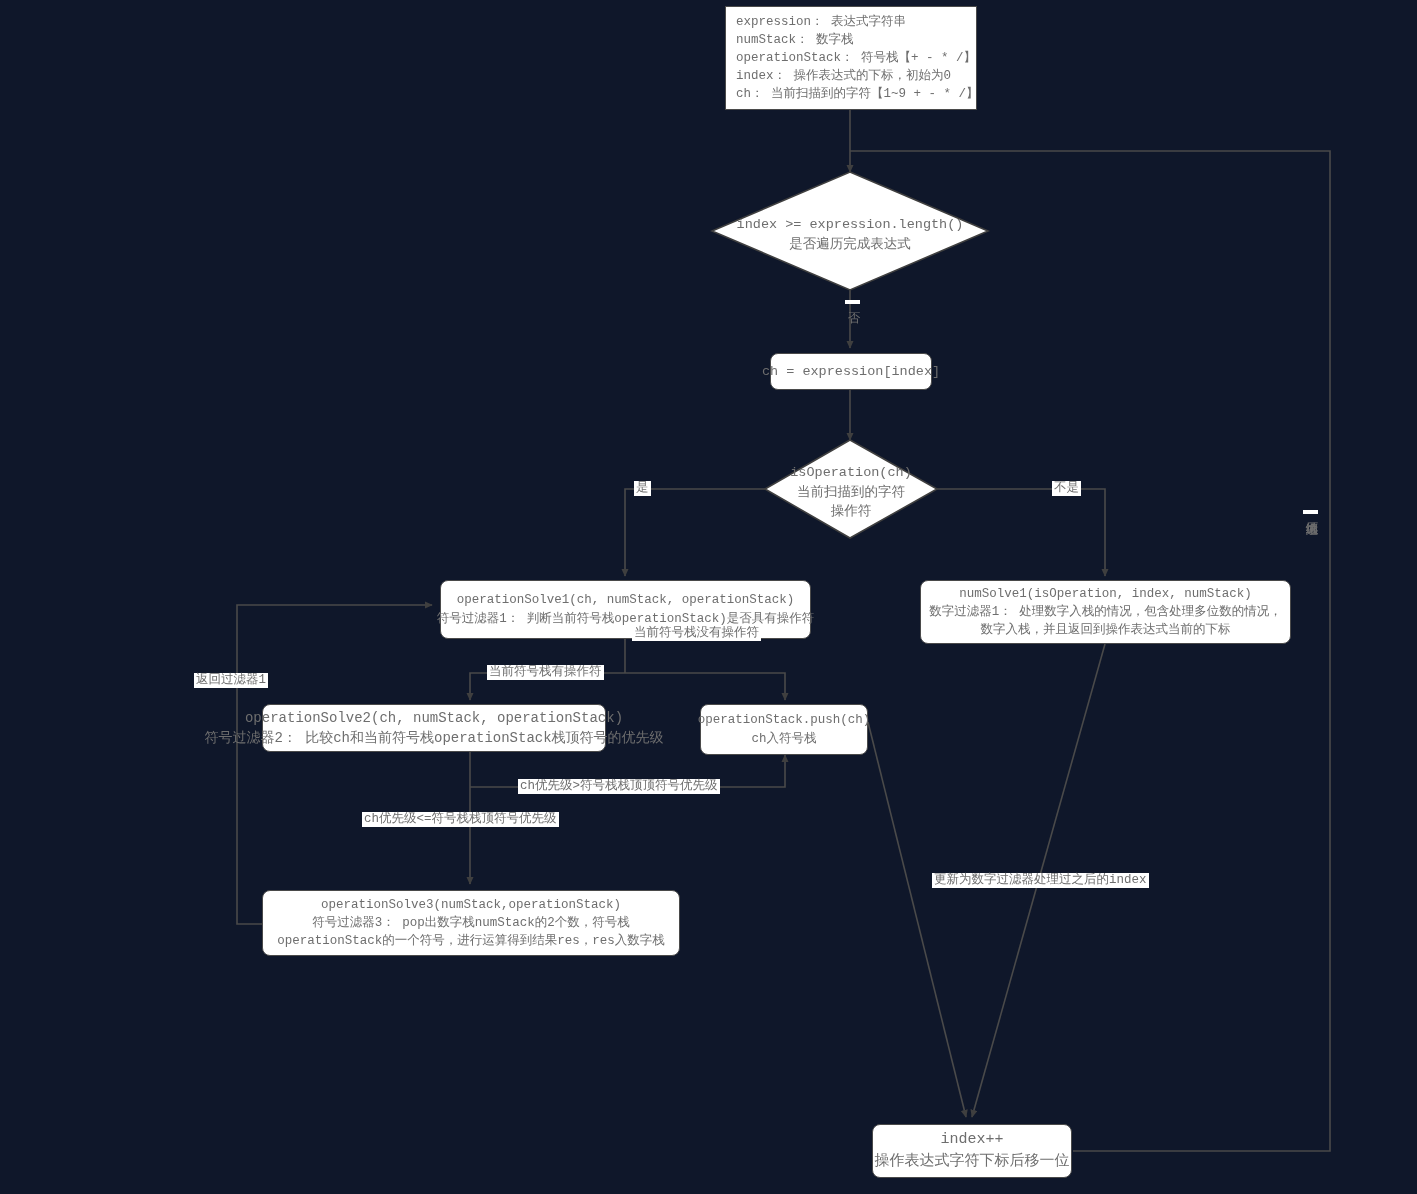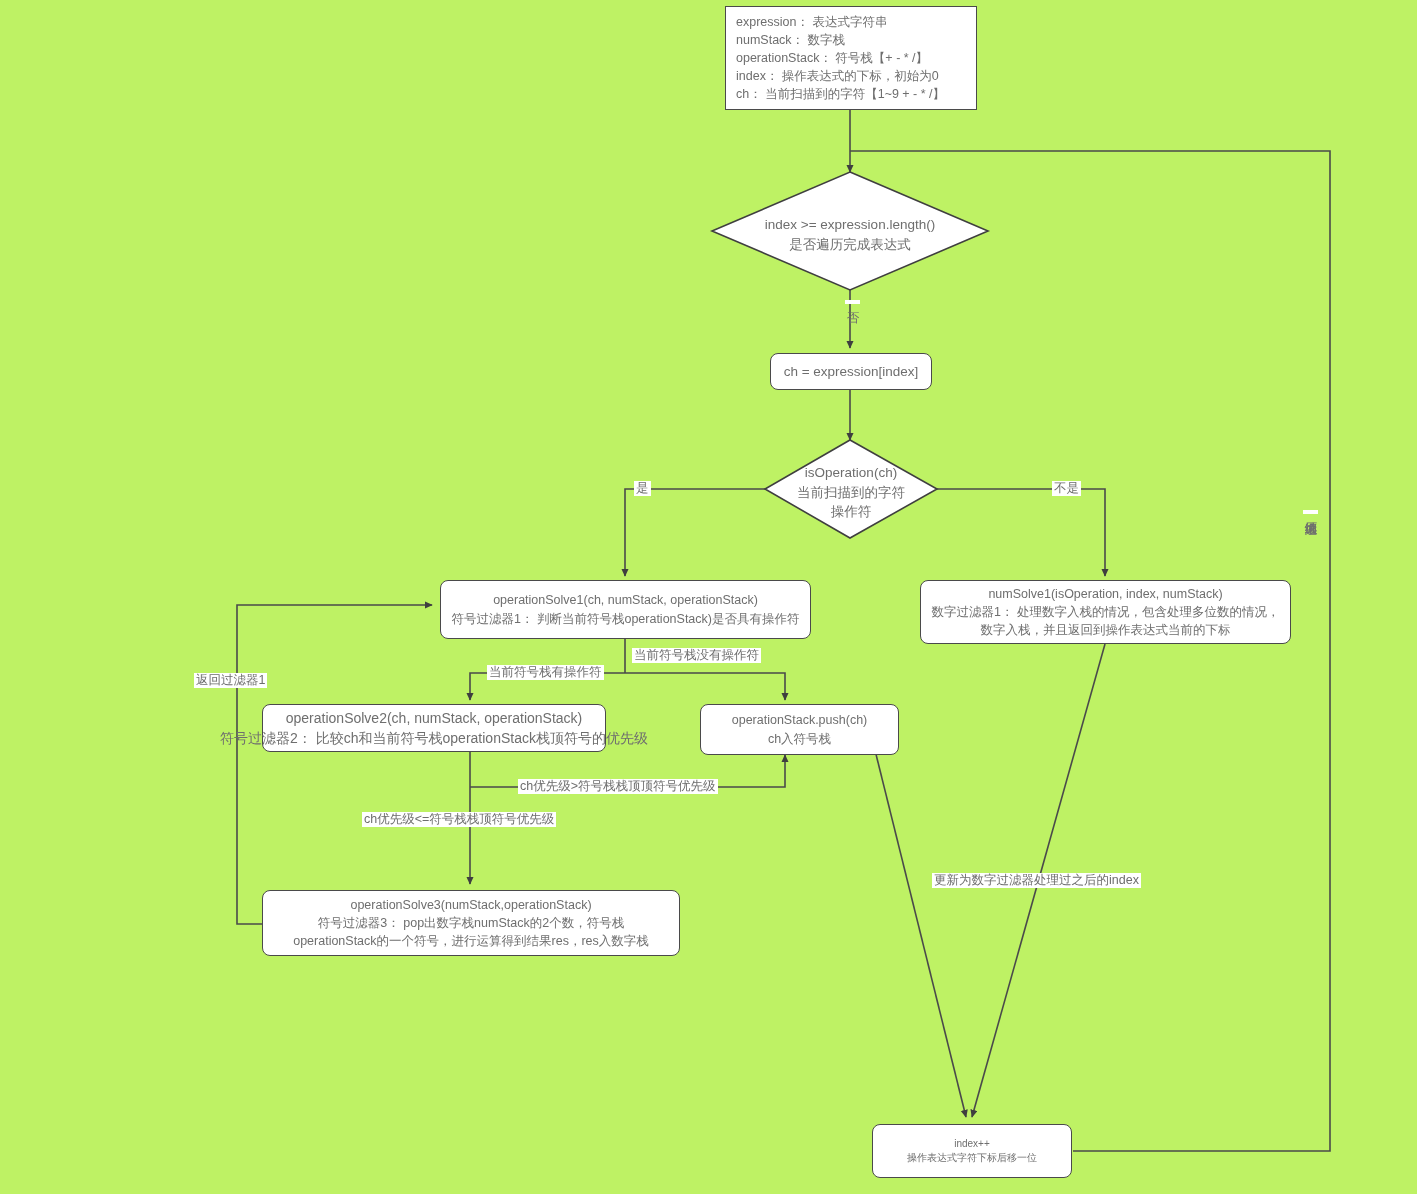--- a/index.html
+++ b/index.html
@@ -4,22 +4,22 @@
 <style>
   html, body {
     margin: 0;
     padding: 0;
     background: #ffffff;
   }
   #canvas {
     position: relative;
     width: 1417px;
     height: 1194px;
-    background: #bef264;
-    font-family: Liberation Sans, sans-serif;
+    background: #0f172a;
+    font-family: Liberation Mono, monospace;
     overflow: hidden;
   }
   svg#edges {
     position: absolute;
     left: 0;
     top: 0;
     width: 1417px;
     height: 1194px;
   }
   .node {
@@ -156,45 +156,45 @@
     <div class="line">numSolve1(isOperation, index, numStack)</div>
     <div class="line">数字过滤器1： 处理数字入栈的情况，包含处理多位数的情况，</div>
     <div class="line">数字入栈，并且返回到操作表达式当前的下标</div>
   </div>
 
   <div class="node rounded" style="left:262px; top:704px; width:344px; height:48px; font-size:14px;">
     <div class="line">operationSolve2(ch, numStack, operationStack)</div>
     <div class="line">符号过滤器2： 比较ch和当前符号栈operationStack栈顶符号的优先级</div>
   </div>
 
-  <div class="node rounded" style="left:700px; top:704px; width:199px; height:51px; font-size:12.5px;">
+  <div class="node rounded" style="left:700px; top:704px; width:168px; height:51px; font-size:12.5px;">
     <div class="line">operationStack.push(ch)</div>
     <div class="line">ch入符号栈</div>
   </div>
 
   <div class="node rounded" style="left:262px; top:890px; width:418px; height:66px; font-size:12.5px;">
     <div class="line">operationSolve3(numStack,operationStack)</div>
     <div class="line">符号过滤器3： pop出数字栈numStack的2个数，符号栈</div>
     <div class="line">operationStack的一个符号，进行运算得到结果res，res入数字栈</div>
   </div>
 
-  <div class="node rounded" style="left:872px; top:1124px; width:200px; height:54px; font-size:10px;">
+  <div class="node rounded" style="left:872px; top:1124px; width:200px; height:54px; font-size:15px;">
     <div class="line">index++</div>
     <div class="line">操作表达式字符下标后移一位</div>
   </div>
 
   <div class="edge-label vertical" style="left:845px; top:300px;">否</div>
 
   <div class="edge-label" style="left:634px; top:481px;">是</div>
 
   <div class="edge-label" style="left:1052px; top:481px;">不是</div>
 
   <div class="edge-label" style="left:487px; top:665px;">当前符号栈有操作符</div>
 
-  <div class="edge-label" style="left:632px; top:648px;">当前符号栈没有操作符</div>
+  <div class="edge-label" style="left:632px; top:626px;">当前符号栈没有操作符</div>
 
   <div class="edge-label" style="left:518px; top:779px;">ch优先级&gt;符号栈栈顶顶符号优先级</div>
 
   <div class="edge-label" style="left:362px; top:812px;">ch优先级&lt;=符号栈栈顶符号优先级</div>
 
   <div class="edge-label" style="left:194px; top:673px;">返回过滤器1</div>
 
   <div class="edge-label" style="left:932px; top:873px;">更新为数字过滤器处理过之后的index</div>
 
   <div class="edge-label vert-rot" style="left:1303px; top:510px;">继续遍历</div>

